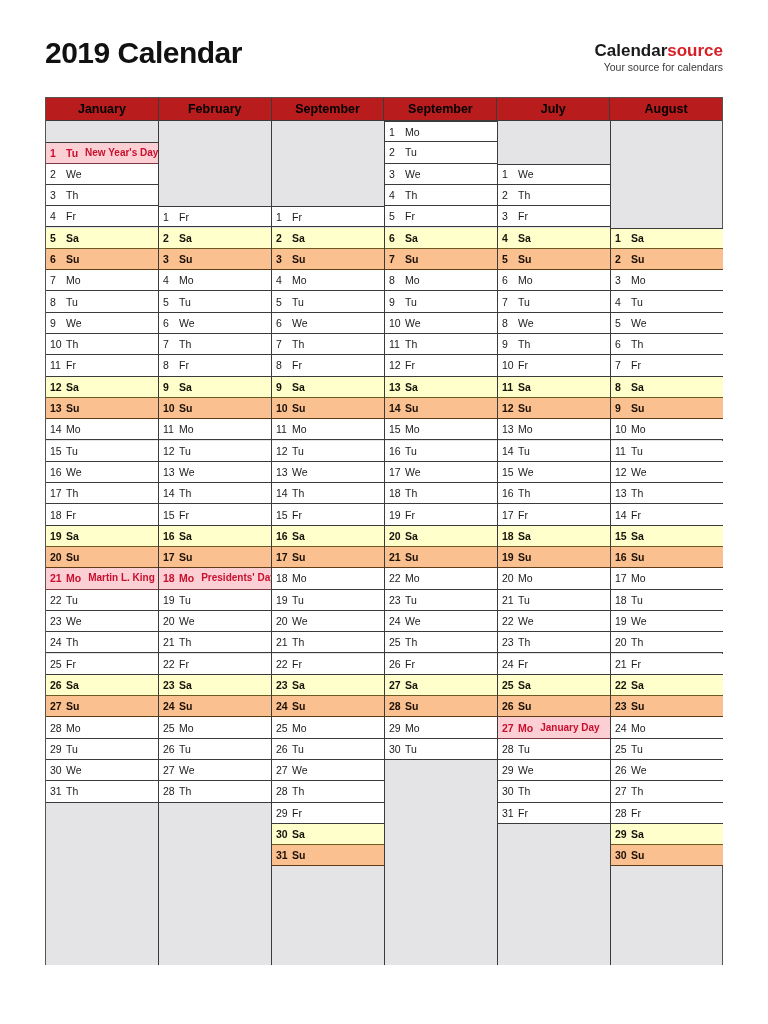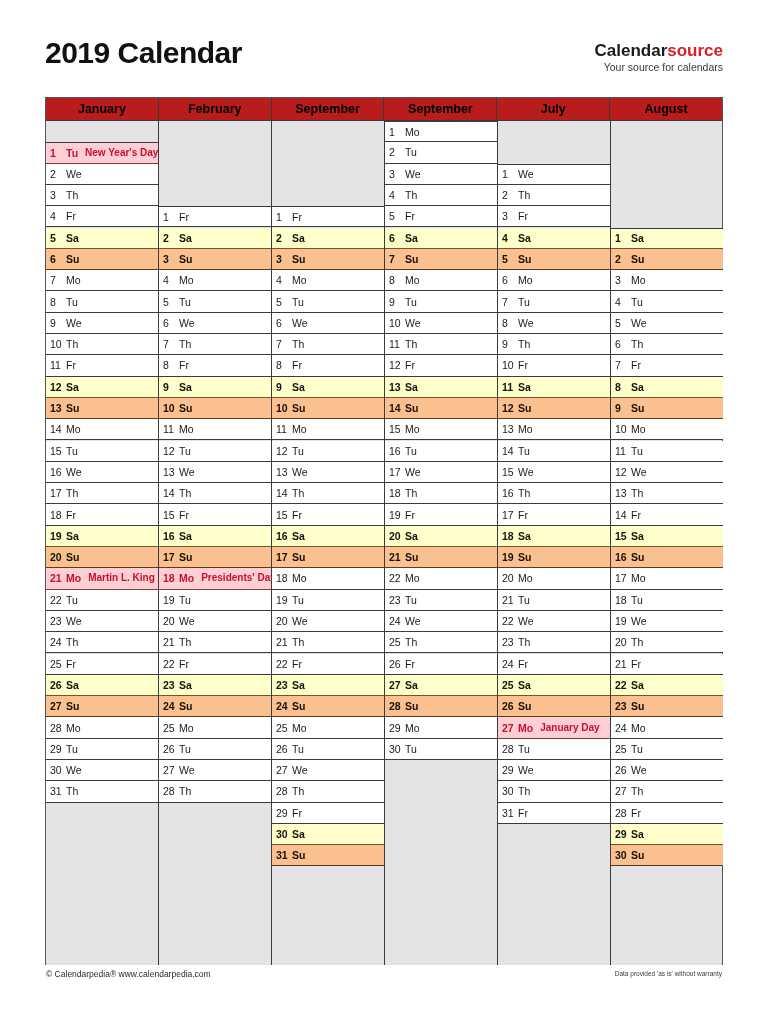--- a/index.html
+++ b/index.html
@@ -962,18 +962,14 @@
             <span class="dow">Sa</span>
           </div>
           <div class="cell sun" style="top: 724.2px;">
             <span class="dnum">30</span>
             <span class="dow">Su</span>
           </div>
         </div>
       </div>
   </div>
 
-  <div class="footer">
-    <div class="footer-left">© Calendarpedia®   www.calendarpedia.com</div>
-    <div class="footer-right">Data provided 'as is' without warranty</div>
-  </div>
 
 </div>
 
 </body></html>

